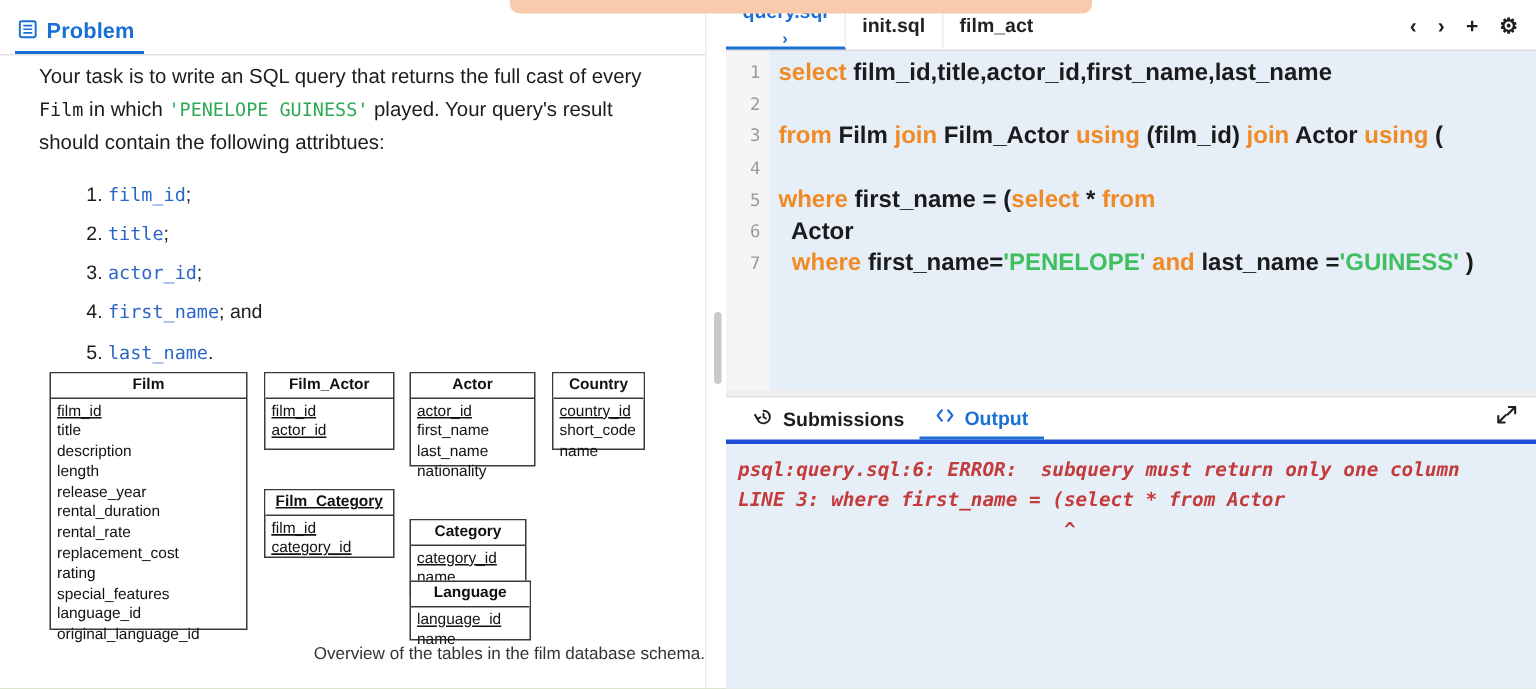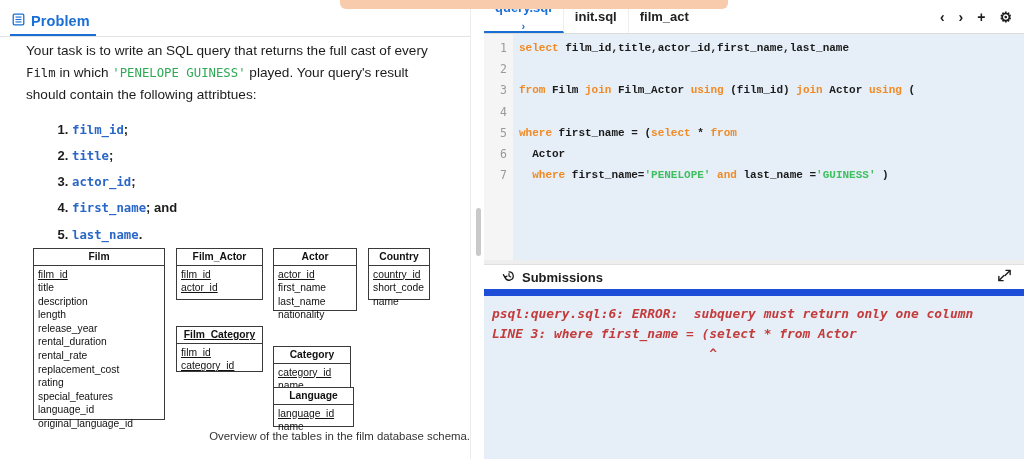--- a/index.html
+++ b/index.html
@@ -74,21 +74,21 @@
   .lit  { font-family: "DejaVu Sans Mono", "Liberation Mono", monospace; font-size: 12.3px; color: #2eaa55; }
   .col  { font-family: "DejaVu Sans Mono", "Liberation Mono", monospace; font-size: 12.3px; color: #2a66c8; }
 
   ol.attr-list {
     margin: 14px 0 0 0;
     padding-left: 46px;
     font-size: 13px;
     color: #1c1c1c;
     line-height: 1.55;
   }
-  ol.attr-list li { margin: 6px 0; font-weight: bold; }
+  ol.attr-list li { margin: 6px 0; }
 
   
   .schema {
     position: absolute;
     left: 0px; top: 245px;
     width: 470px; height: 200px;
   }
   .tbl {
     position: absolute;
     border: 1px solid #3a3a3a;
@@ -216,22 +216,22 @@
   .gutter div {
     font-family: "DejaVu Sans Mono", "Liberation Mono", monospace;
     font-size: 11.5px;
     line-height: 21.2px;
     color: #9a9a9a;
     padding-right: 6px;
   }
   .code {
     flex: 1 1 auto;
     padding: 4px 0 0 6px;
-    font-family: Liberation Mono, monospace;
-    font-size: 11px;
+    font-family: Liberation Sans, sans-serif;
+    font-size: 16px;
     line-height: 21.2px;
     color: #1b1b1b;
     white-space: pre;
     overflow: hidden;
     font-weight: bold;
   }
   .code .kw   { color: #f08a25; }
   .code .str  { color: #3fbf5f; }
   .code .pl   { color: #1b1b1b; }
 
@@ -239,21 +239,21 @@
   .results {
     position: absolute;
     left: 0; top: 264px;
     width: 540px; height: 195px;
     background: #ffffff;
     border-top: 1px solid #e0e0e0;
   }
   .results-tabbar {
     position: relative;
     height: 31px;
-    border-bottom: 7px solid #1d4ed8;
+    border-bottom: 3px solid #1d4ed8;
     display: flex;
     align-items: stretch;
     padding-left: 8px;
   }
   .rtab {
     display: flex;
     align-items: center;
     gap: 6px;
     padding: 0 10px;
     font-size: 13px;
@@ -435,20 +435,29 @@
         <div class="rtab">
           <span>
             <svg width="14" height="14" viewBox="0 0 16 16">
               <path d="M8 3.2a4.8 4.8 0 1 1-4.55 6.3" fill="none" stroke="#1d1d1d" stroke-width="1.5" stroke-linecap="round"></path>
               <polyline points="1.6,6.4 3.4,9.6 5.6,8.2" fill="none" stroke="#1d1d1d" stroke-width="1.5" stroke-linecap="round" stroke-linejoin="round"></polyline>
               <polyline points="8,5.4 8,8 9.9,9.1" fill="none" stroke="#1d1d1d" stroke-width="1.4" stroke-linecap="round"></polyline>
             </svg>
           </span>
           <span>Submissions</span>
         </div>
+        <div class="rtab active">
+          <span>
+            <svg width="14" height="14" viewBox="0 0 16 16">
+              <polyline points="5.6,4 2.4,8 5.6,12" fill="none" stroke="#1a6fd4" stroke-width="1.6" stroke-linecap="round" stroke-linejoin="round"></polyline>
+              <polyline points="10.4,4 13.6,8 10.4,12" fill="none" stroke="#1a6fd4" stroke-width="1.6" stroke-linecap="round" stroke-linejoin="round"></polyline>
+            </svg>
+          </span>
+          <span>Output</span>
+        </div>
         <div class="expand-btn">
           <span>
             <svg width="15" height="15" viewBox="0 0 16 16">
               <polyline points="9.5,2.5 14,2.5 14,7" fill="none" stroke="#1d1d1d" stroke-width="1.5" stroke-linecap="round" stroke-linejoin="round"></polyline>
               <line x1="13.6" y1="2.9" x2="8.6" y2="7.9" stroke="#1d1d1d" stroke-width="1.5" stroke-linecap="round"></line>
               <polyline points="6.5,13.5 2,13.5 2,9" fill="none" stroke="#1d1d1d" stroke-width="1.5" stroke-linecap="round" stroke-linejoin="round"></polyline>
               <line x1="2.4" y1="13.1" x2="7.4" y2="8.1" stroke="#1d1d1d" stroke-width="1.5" stroke-linecap="round"></line>
             </svg>
           </span>
         </div>

